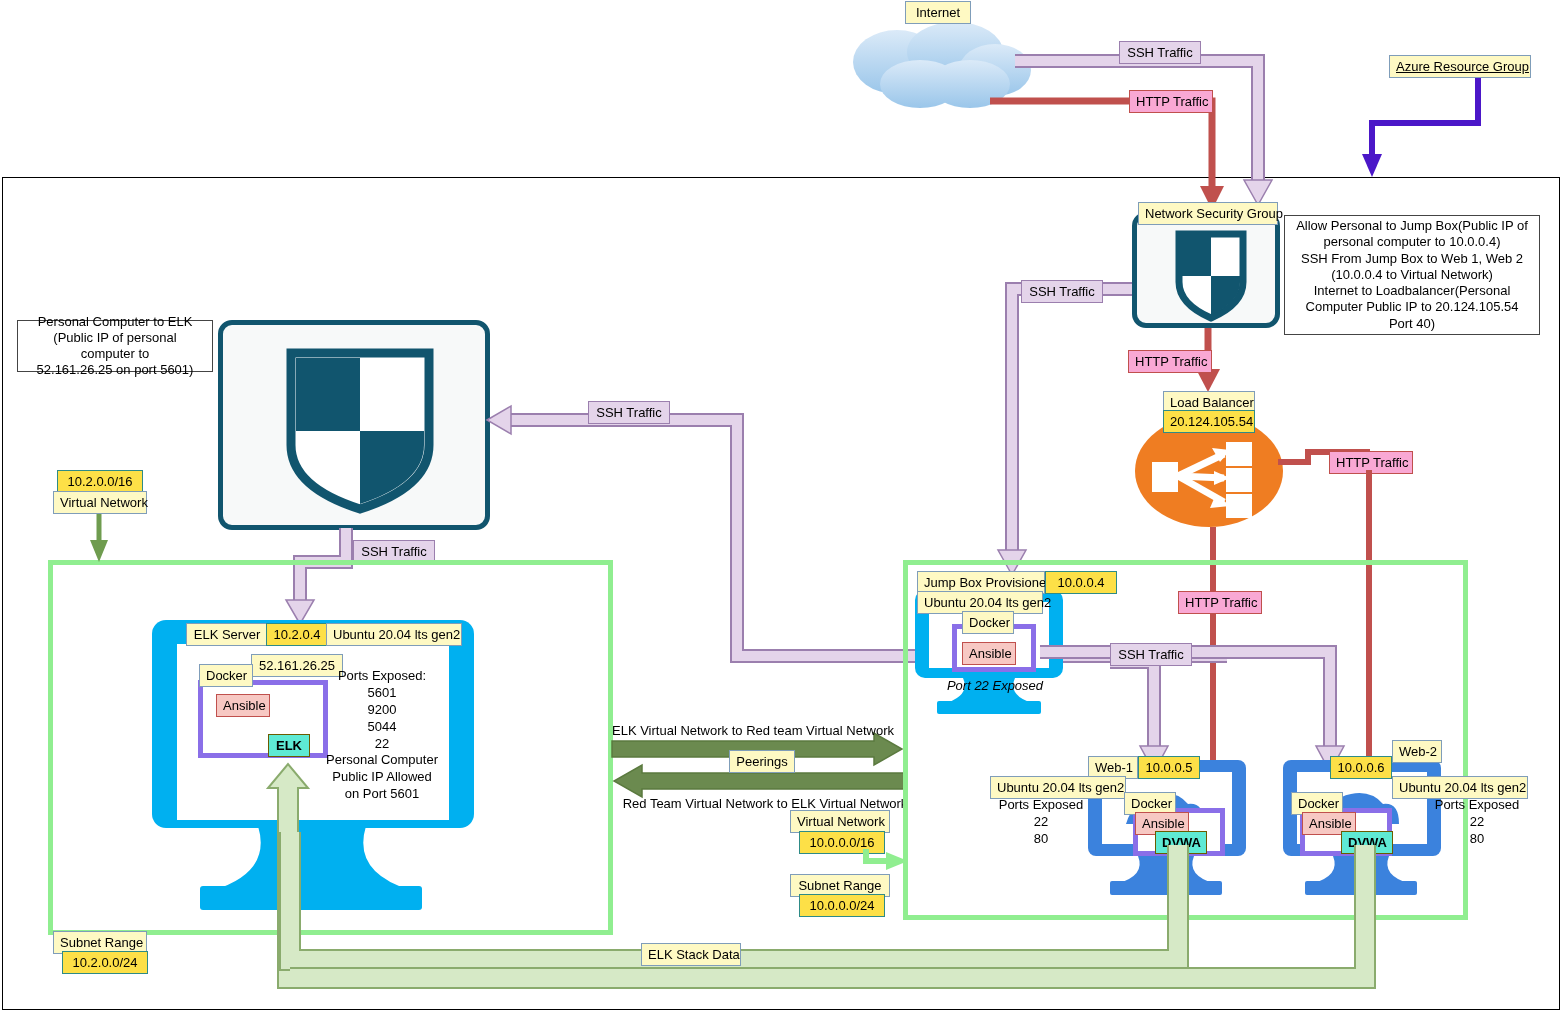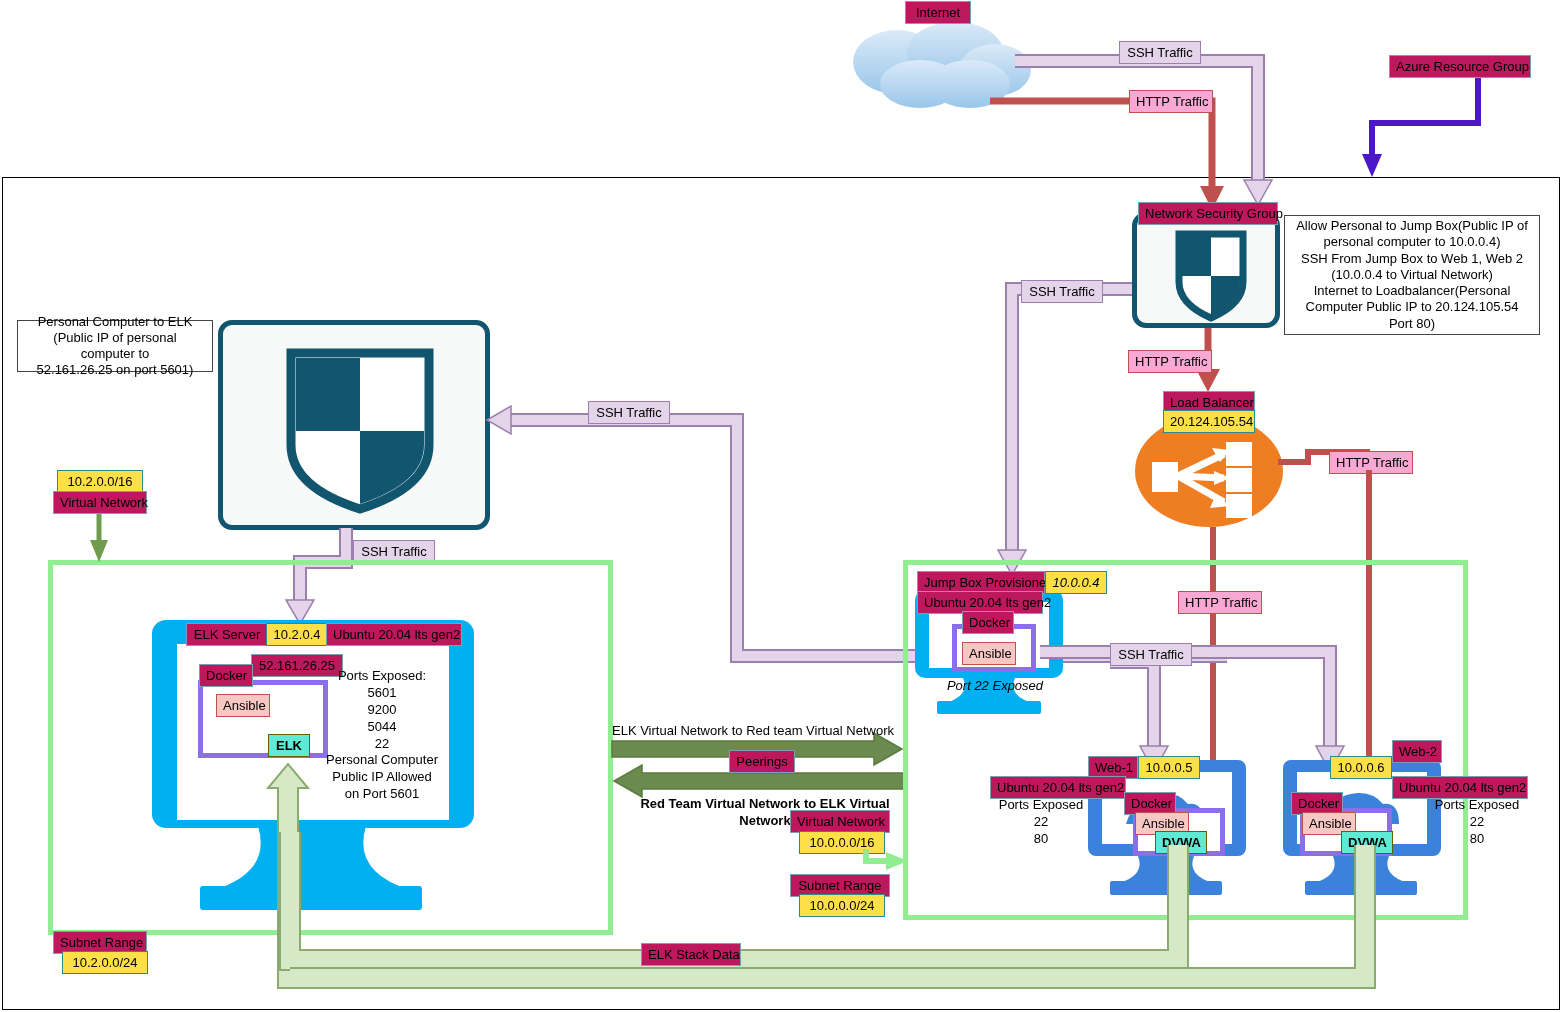--- a/index.html
+++ b/index.html
@@ -1,21 +1,21 @@
 <!DOCTYPE html>
 <html><head>
 <meta charset="utf-8">
 <title>Azure ELK Network Diagram</title>
 <style>
   html,body{margin:0;padding:0;background:#ffffff;}
   body{width:1562px;height:1012px;position:relative;overflow:hidden;
        font-family:"Liberation Sans",sans-serif;color:#000;}
   .abs{position:absolute;}
   
-  .chip{position:absolute;background:#be185d;border:1px solid #7f9db9;
+  .chip{position:absolute;background:#fef9c3;border:1px solid #7f9db9;
         font-size:13px;line-height:1;padding:4px 6px;white-space:nowrap;
         text-align:center;box-sizing:border-box;}
   .chip.ip{background:#fde047;border:1px solid #2e8b87;}
   .chip.purple{background:#e4d4ea;border:1px solid #9b7fae;}
   .chip.red{background:#f9a8d4;border:1px solid #c0504d;}
   .chip.ansible{background:#f7c8c3;border:1px solid #c0504d;}
   .chip.gold{background:#5eead4;border:1px solid #6b5b00;font-weight:bold;}
   .note{position:absolute;background:#fff;border:1px solid #444;
         font-size:13px;line-height:1.25;padding:6px 8px;text-align:center;
         box-sizing:border-box;white-space:pre-line;}
@@ -49,21 +49,21 @@
     <ellipse cx="110" cy="30" rx="48" ry="30"></ellipse>
     <ellipse cx="150" cy="48" rx="36" ry="26"></ellipse>
     <ellipse cx="75" cy="62" rx="40" ry="24"></ellipse>
     <ellipse cx="125" cy="62" rx="40" ry="24"></ellipse>
   </g>
 </svg>
 <div class="chip" style="left:905px;top:1px;width:66px;">Internet</div>
 
 <div id="rg-box" class="abs"></div>
 
-<div class="chip" style="left:1389px;top:55px;width:142px;">Azure Resource Group</div>
+<div class="chip" style="left:1389px;top:55px;width:142px;text-decoration:underline;">Azure Resource Group</div>
 <svg class="abs" style="left:1360px;top:78px;width:180px;height:105px;">
   <path d="M118 0 L118 45 L12 45 L12 82" stroke="#4b17c8" stroke-width="6" fill="none"></path>
   <path d="M12 99 L2 76 L22 76 Z" fill="#4b17c8"></path>
 </svg>
 
 <svg class="abs" style="left:1015px;top:54px;width:270px;height:160px;">
   <path d="M0 7 L243 7 L243 130" stroke="#9b7fae" stroke-width="14" fill="none" stroke-linejoin="miter"></path>
   <path d="M0 7 L243 7 L243 130" stroke="#e4d4ea" stroke-width="10" fill="none" stroke-linejoin="miter"></path>
   <path d="M243 151 L229 126 L257 126 Z" fill="#e4d4ea" stroke="#9b7fae" stroke-width="1.5"></path>
 </svg>
@@ -78,21 +78,21 @@
 <div class="shield-card" style="left:1132px;top:212px;width:148px;height:116px;">
   <svg style="left:38px;top:13px;width:72px;height:92px;">
     <path d="M4 4 L68 4 L68 52 Q68 74 36 88 Q4 74 4 52 Z" fill="#ffffff" stroke="#11556e" stroke-width="7"></path>
     <path d="M7 7 L36 7 L36 46 L7 46 Z" fill="#11556e"></path>
     <path d="M36 46 L65 46 L65 52 Q65 72 36 85 Z" fill="#11556e"></path>
   </svg>
 </div>
 <div class="chip" style="left:1138px;top:202px;width:140px;">Network Security Group</div>
 <div class="note" style="left:1284px;top:215px;width:256px;height:120px;display:flex;align-items:center;justify-content:center;">Allow Personal to Jump Box(Public IP of personal computer to 10.0.0.4)
 SSH From Jump Box to Web 1, Web 2 (10.0.0.4 to Virtual Network)
-Internet to Loadbalancer(Personal Computer Public IP to 20.124.105.54 Port 80)</div>
+Internet to Loadbalancer(Personal Computer Public IP to 20.124.105.54 Port 40)</div>
 
 <svg class="abs" style="left:1200px;top:328px;width:30px;height:68px;">
   <path d="M8 0 L8 48" stroke="#c0504d" stroke-width="7" fill="none"></path>
   <path d="M8 64 L-4 41 L20 41 Z" fill="#c0504d"></path>
 </svg>
 <div class="chip red" style="left:1128px;top:350px;width:84px;">HTTP Traffic</div>
 
 <svg class="abs" style="left:1000px;top:282px;width:160px;height:300px;">
   <path d="M132 7 L12 7 L12 272" stroke="#9b7fae" stroke-width="14" fill="none"></path>
   <path d="M132 7 L12 7 L12 272" stroke="#e4d4ea" stroke-width="10" fill="none"></path>
@@ -195,21 +195,21 @@
 
 <svg class="abs" style="left:262px;top:752px;width:56px;height:240px;">
   <path d="M16 236 L16 36 L6 36 L26 12 L46 36 L36 36 L36 236 Z" fill="#d6e9c6" stroke="#8aab6d" stroke-width="2"></path>
 </svg>
 
 <svg class="abs" style="left:612px;top:735px;width:292px;height:60px;">
   <path d="M0 6 L262 6 L262 -2 L290 14 L262 30 L262 22 L0 22 Z" fill="#6b8a4f" stroke="#5b7a3f" stroke-width="1.5"></path>
   <path d="M292 38 L30 38 L30 30 L2 46 L30 62 L30 54 L292 54 Z" fill="#6b8a4f" stroke="#5b7a3f" stroke-width="1.5"></path>
 </svg>
 <div class="freetext" style="left:608px;top:723px;width:290px;">ELK Virtual Network to Red team Virtual Network</div>
-<div class="freetext" style="left:620px;top:796px;width:290px;font-weight:bold;">Red Team Virtual Network to ELK Virtual Network</div>
+<div class="freetext" style="left:620px;top:796px;width:290px;">Red Team Virtual Network to ELK Virtual Network</div>
 <div class="chip" style="left:729px;top:750px;width:66px;">Peerings</div>
 
 <div class="chip" style="left:790px;top:810px;width:100px;">Virtual Network</div>
 <div class="chip ip" style="left:799px;top:831px;width:86px;">10.0.0.0/16</div>
 <svg class="abs" style="left:866px;top:843px;width:50px;height:30px;">
   <path d="M0 6 L0 18 L26 18" stroke="#90ee90" stroke-width="6" fill="none"></path>
   <path d="M42 18 L20 9 L20 27 Z" fill="#90ee90"></path>
 </svg>
 <div class="chip" style="left:790px;top:874px;width:100px;">Subnet Range</div>
 <div class="chip ip" style="left:799px;top:894px;width:86px;">10.0.0.0/24</div>
@@ -218,21 +218,21 @@
 
 <div class="monitor" style="left:915px;top:590px;width:148px;height:120px;">
   <div class="mon-body" style="height:88px;background:#00b0f0;border-radius:10px;"></div>
   <div class="mon-screen" style="left:14px;top:12px;width:120px;height:66px;"></div>
   <svg style="left:0;top:84px;width:148px;height:40px;">
     <path d="M48 4 Q56 22 28 30 L120 30 Q92 22 100 4 Z" fill="#00b0f0"></path>
     <rect x="22" y="27" width="104" height="13" rx="2" fill="#00b0f0"></rect>
   </svg>
 </div>
 <div class="chip" style="left:917px;top:571px;width:128px;">Jump Box Provisioner</div>
-<div class="chip ip" style="left:1045px;top:571px;width:62px;font-style:italic;">10.0.0.4</div>
+<div class="chip ip" style="left:1045px;top:571px;width:72px;">10.0.0.4</div>
 <div class="chip" style="left:917px;top:591px;width:126px;">Ubuntu 20.04 lts gen2</div>
 <div class="abs" style="left:952px;top:624px;width:84px;height:48px;border:5px solid #8a6fe8;box-sizing:border-box;background:#fff;"></div>
 <div class="chip" style="left:962px;top:611px;width:52px;">Docker</div>
 <div class="chip ansible" style="left:962px;top:642px;width:54px;">Ansible</div>
 <div class="freetext" style="left:940px;top:678px;width:110px;font-style:italic;">Port 22 Exposed</div>
 
 <svg class="abs" style="left:1040px;top:640px;width:380px;height:140px;">
   <path d="M0 12 L290 12 L290 110" stroke="#9b7fae" stroke-width="14" fill="none"></path>
   <path d="M0 12 L290 12 L290 110" stroke="#e4d4ea" stroke-width="10" fill="none"></path>
   <path d="M290 132 L276 106 L304 106 Z" fill="#e4d4ea" stroke="#9b7fae" stroke-width="1.5"></path>

